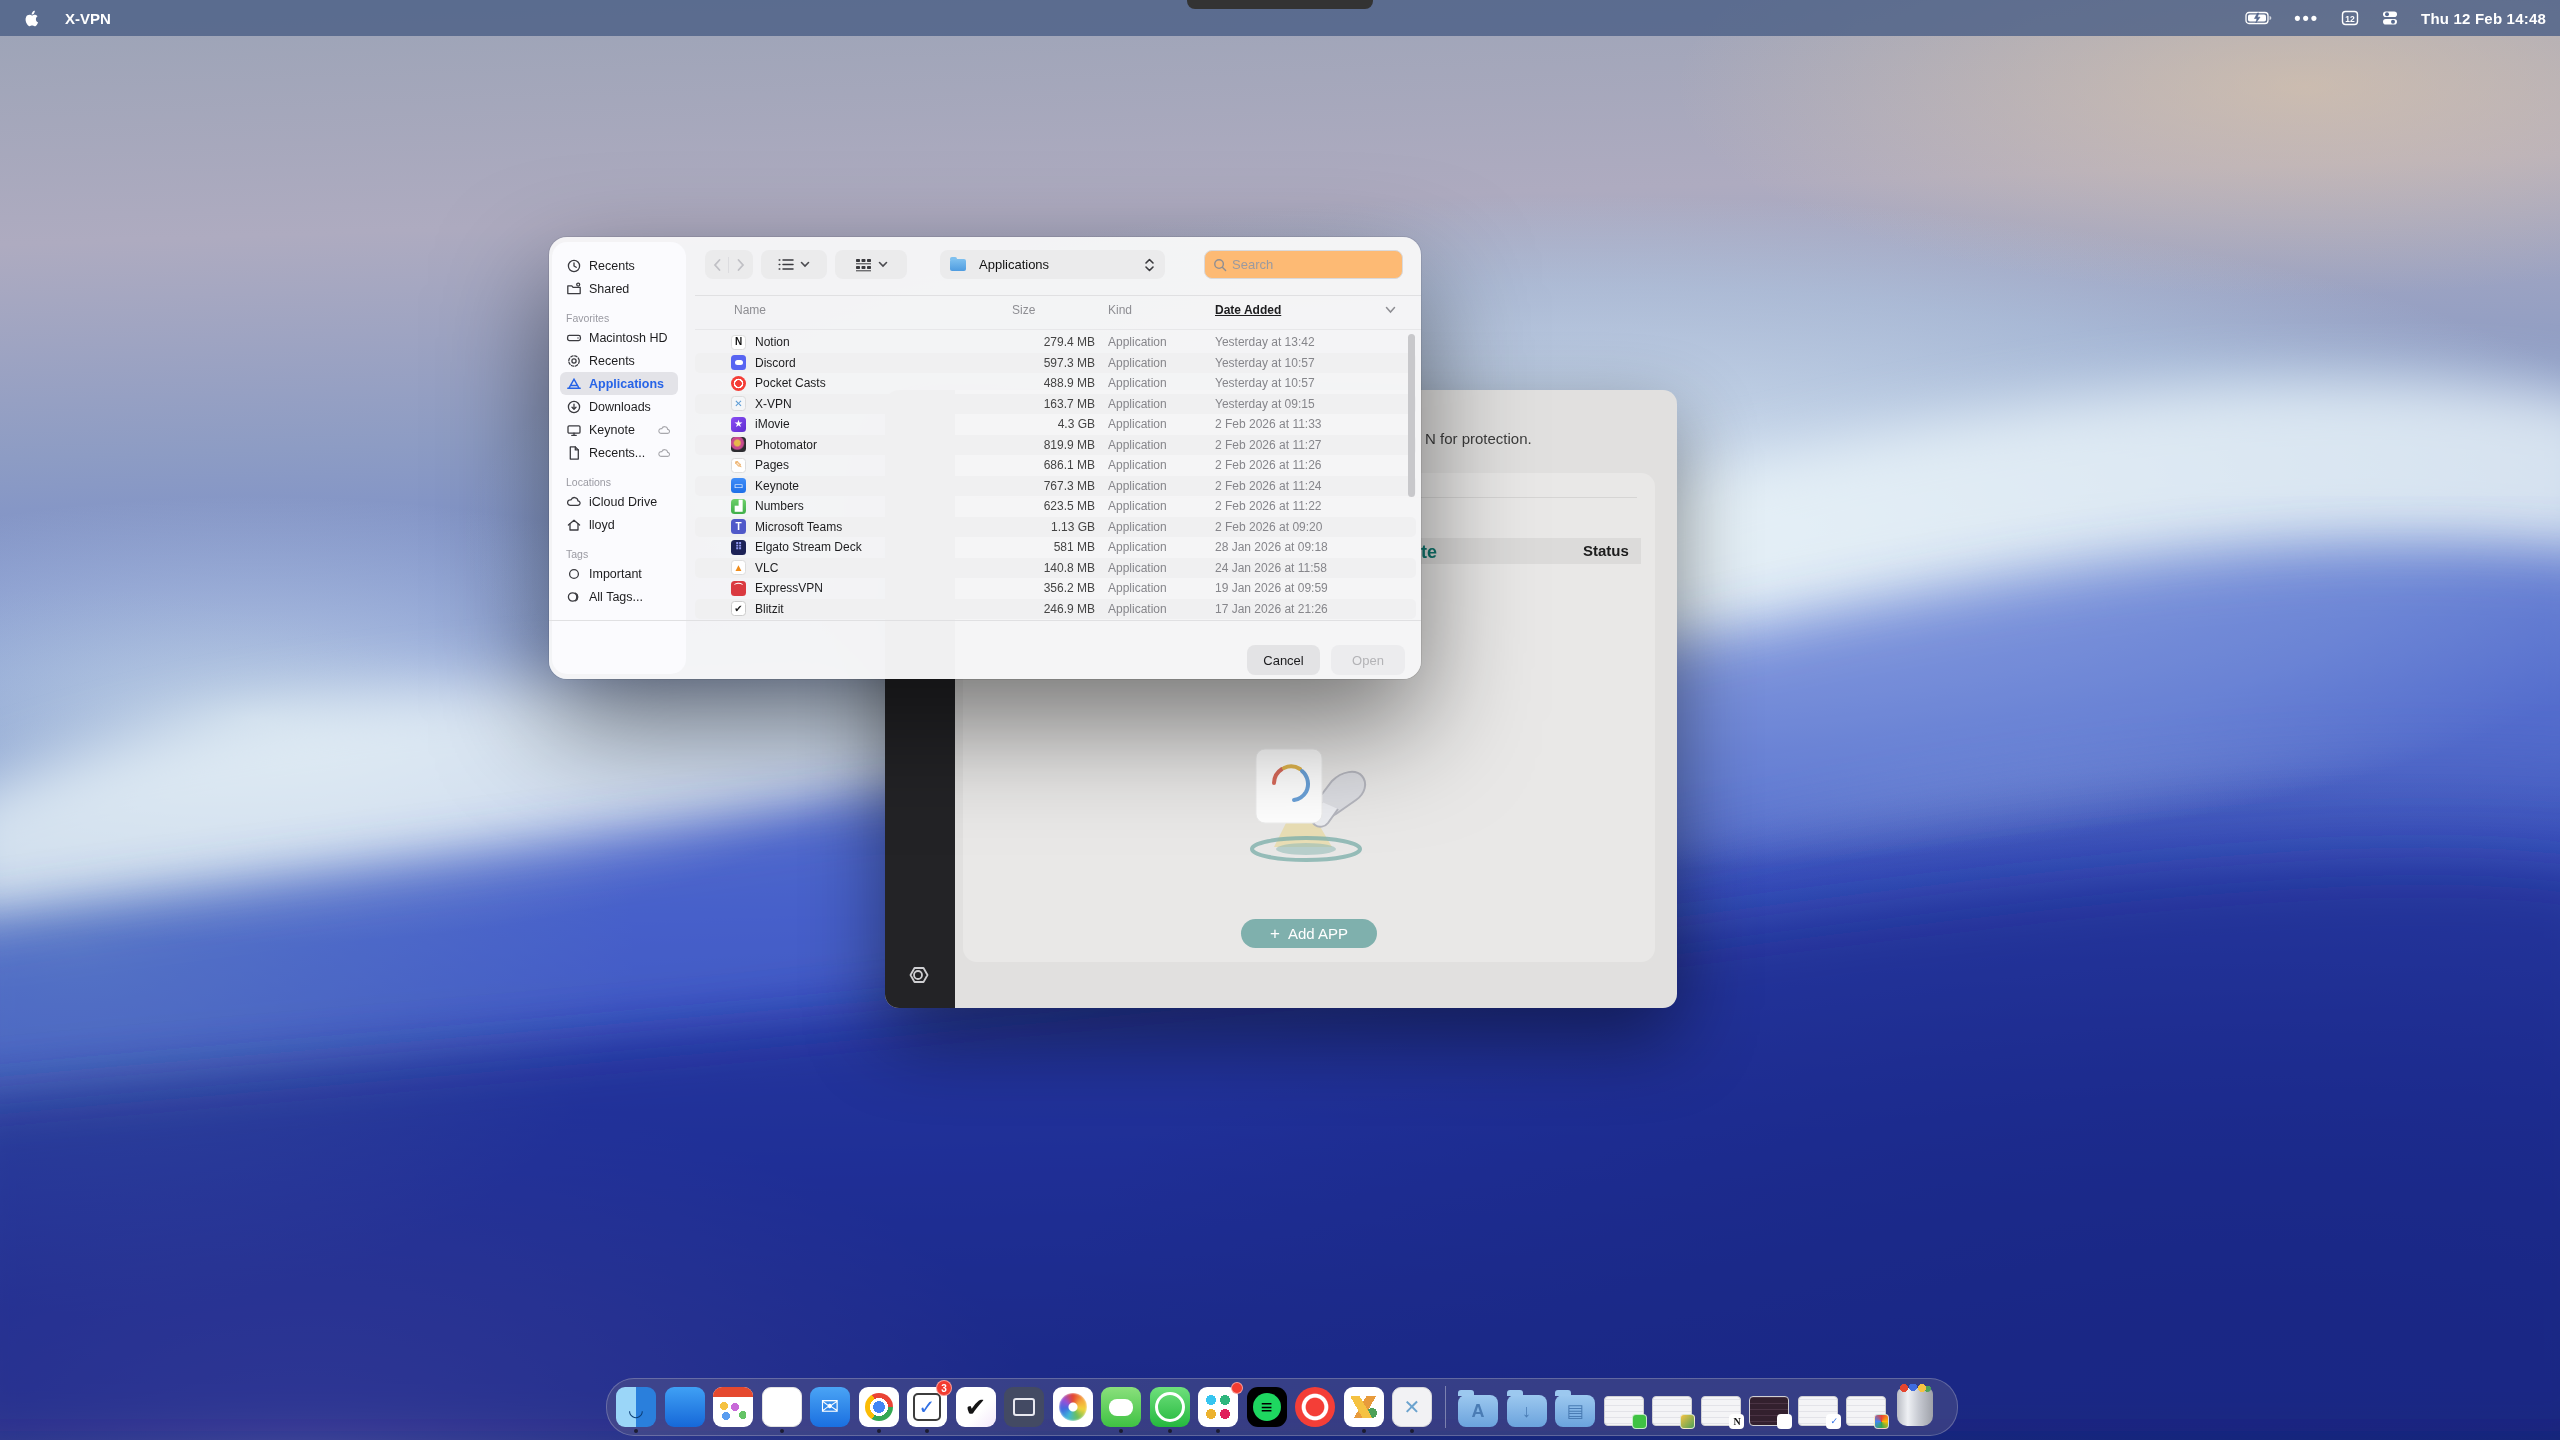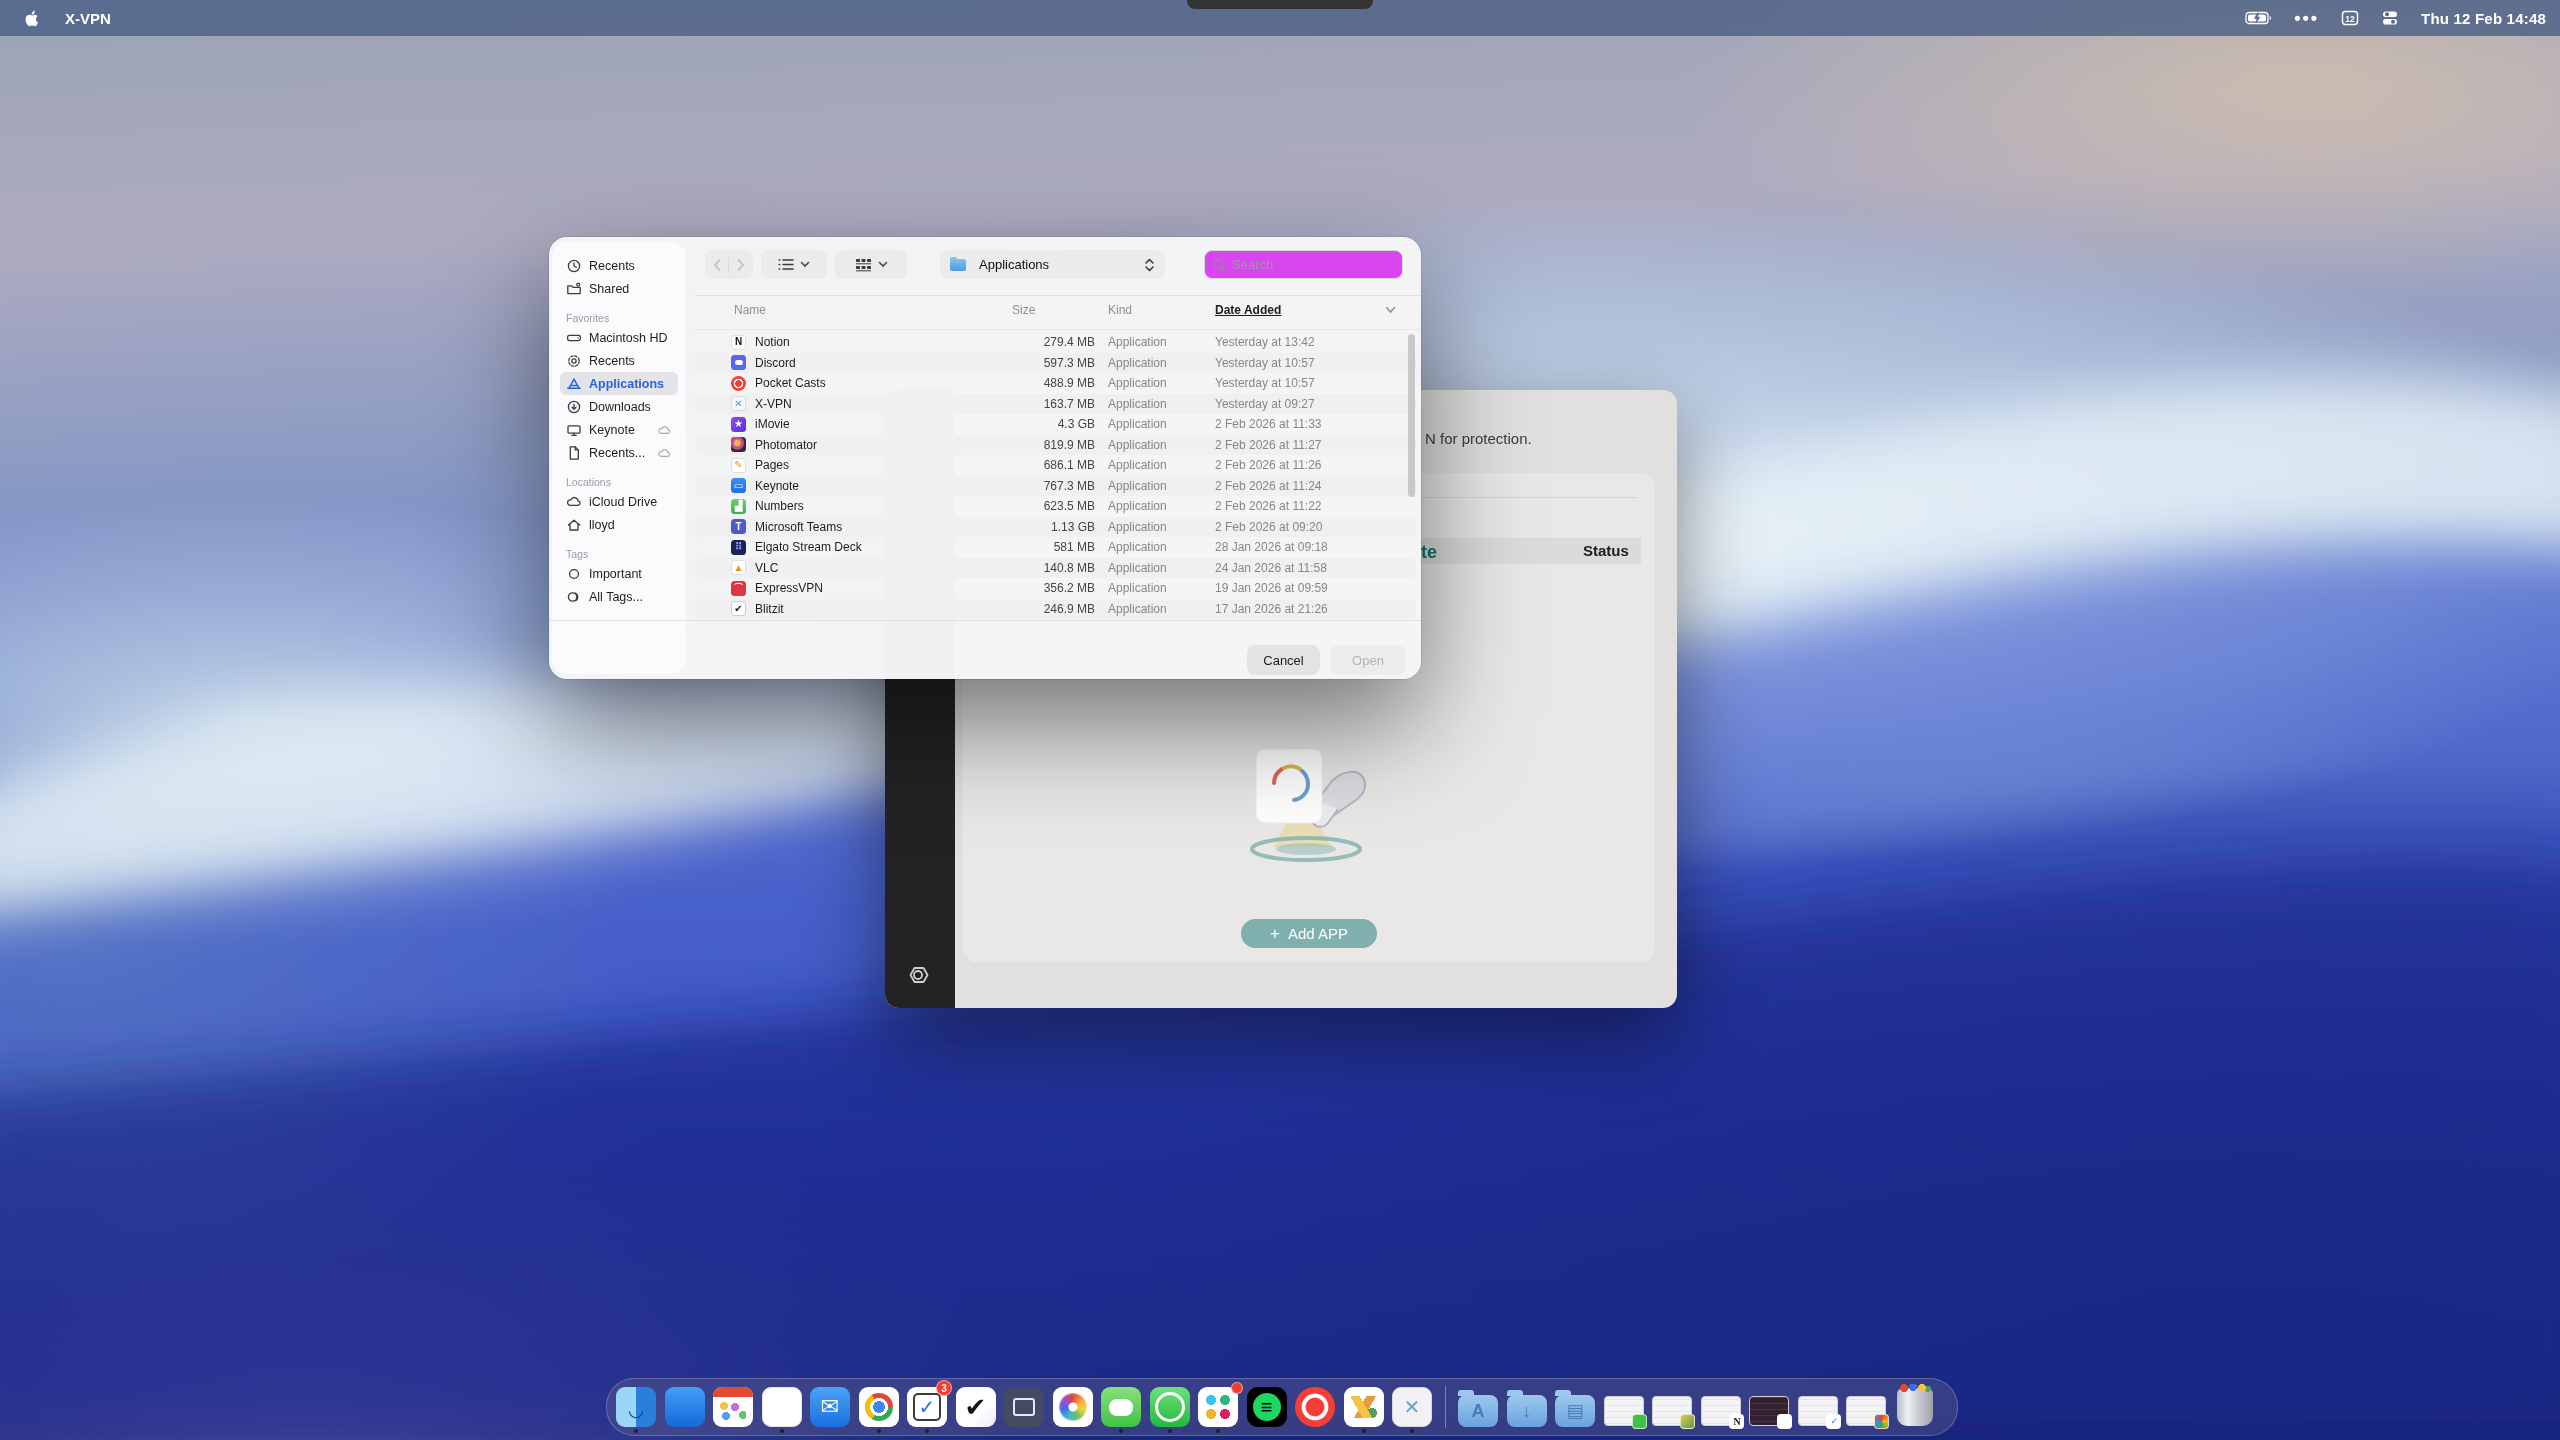--- a/index.html
+++ b/index.html
@@ -62,21 +62,21 @@
   
   .tb-caps { position:absolute; top:13px; height:29px; background:#ebebec; border-radius:8px; display:flex; align-items:center; justify-content:center; gap:6px; }
   #tb-nav { left:156px; width:48px; }
   #tb-list { left:212px; width:66px; }
   #tb-grid { left:286px; width:72px; }
   #tb-loc { left:391px; width:225px; justify-content:flex-start; padding:0 10px; }
   #tb-loc .txt { font-size:13px; color:#111; margin-left:7px; }
   #tb-loc .ud { margin-left:auto; }
   .mini-folder { width:16px; height:12px; background:linear-gradient(180deg,#7ec0ef,#4f9ce0); border-radius:2px; position:relative; }
   .mini-folder:before { content:""; position:absolute; left:0; top:-2px; width:7px; height:3px; background:#7ec0ef; border-radius:2px 2px 0 0; }
-  #tb-search { position:absolute; left:655px; top:13px; width:199px; height:29px; background:#d946ef; border:1px solid #d9d9db;
+  #tb-search { position:absolute; left:655px; top:13px; width:199px; height:29px; background:#fdba74; border:1px solid #d9d9db;
     border-radius:8px; display:flex; align-items:center; padding:0 8px; gap:5px; }
   #tb-search input { border:none; outline:none; width:150px; font-size:13px; background:transparent; color:#333; }
   #tb-search input::placeholder { color:#9a9aa0; }
 
   
   #fd-div1 { position:absolute; left:146px; right:0; top:58px; height:1px; background:#e0e0e2; }
   #fd-div2 { position:absolute; left:146px; right:0; top:92px; height:1px; background:#e7e7e9; }
   #fd-div3 { position:absolute; left:0; right:0; top:383px; height:1px; background:#e0e0e2; }
   .col-head { position:absolute; top:66px; font-size:12px; color:#8e8e93; }
   #ch-name { left:185px; } #ch-size { left:463px; } #ch-kind { left:559px; }
@@ -484,21 +484,21 @@
         <span class="c-name">Pocket Casts</span>
         <span class="c-size">488.9 MB</span>
         <span class="c-kind">Application</span>
         <span class="c-date">Yesterday at 10:57</span>
       </div>
       <div class="frow stripe">
         <span class="app-icon ic-xvpn">✕</span>
         <span class="c-name">X-VPN</span>
         <span class="c-size">163.7 MB</span>
         <span class="c-kind">Application</span>
-        <span class="c-date">Yesterday at 09:27</span>
+        <span class="c-date">Yesterday at 09:15</span>
       </div>
       <div class="frow">
         <span class="app-icon ic-imovie">★</span>
         <span class="c-name">iMovie</span>
         <span class="c-size">4.3 GB</span>
         <span class="c-kind">Application</span>
         <span class="c-date">2 Feb 2026 at 11:33</span>
       </div>
       <div class="frow stripe">
         <span class="app-icon ic-photomator"></span>

